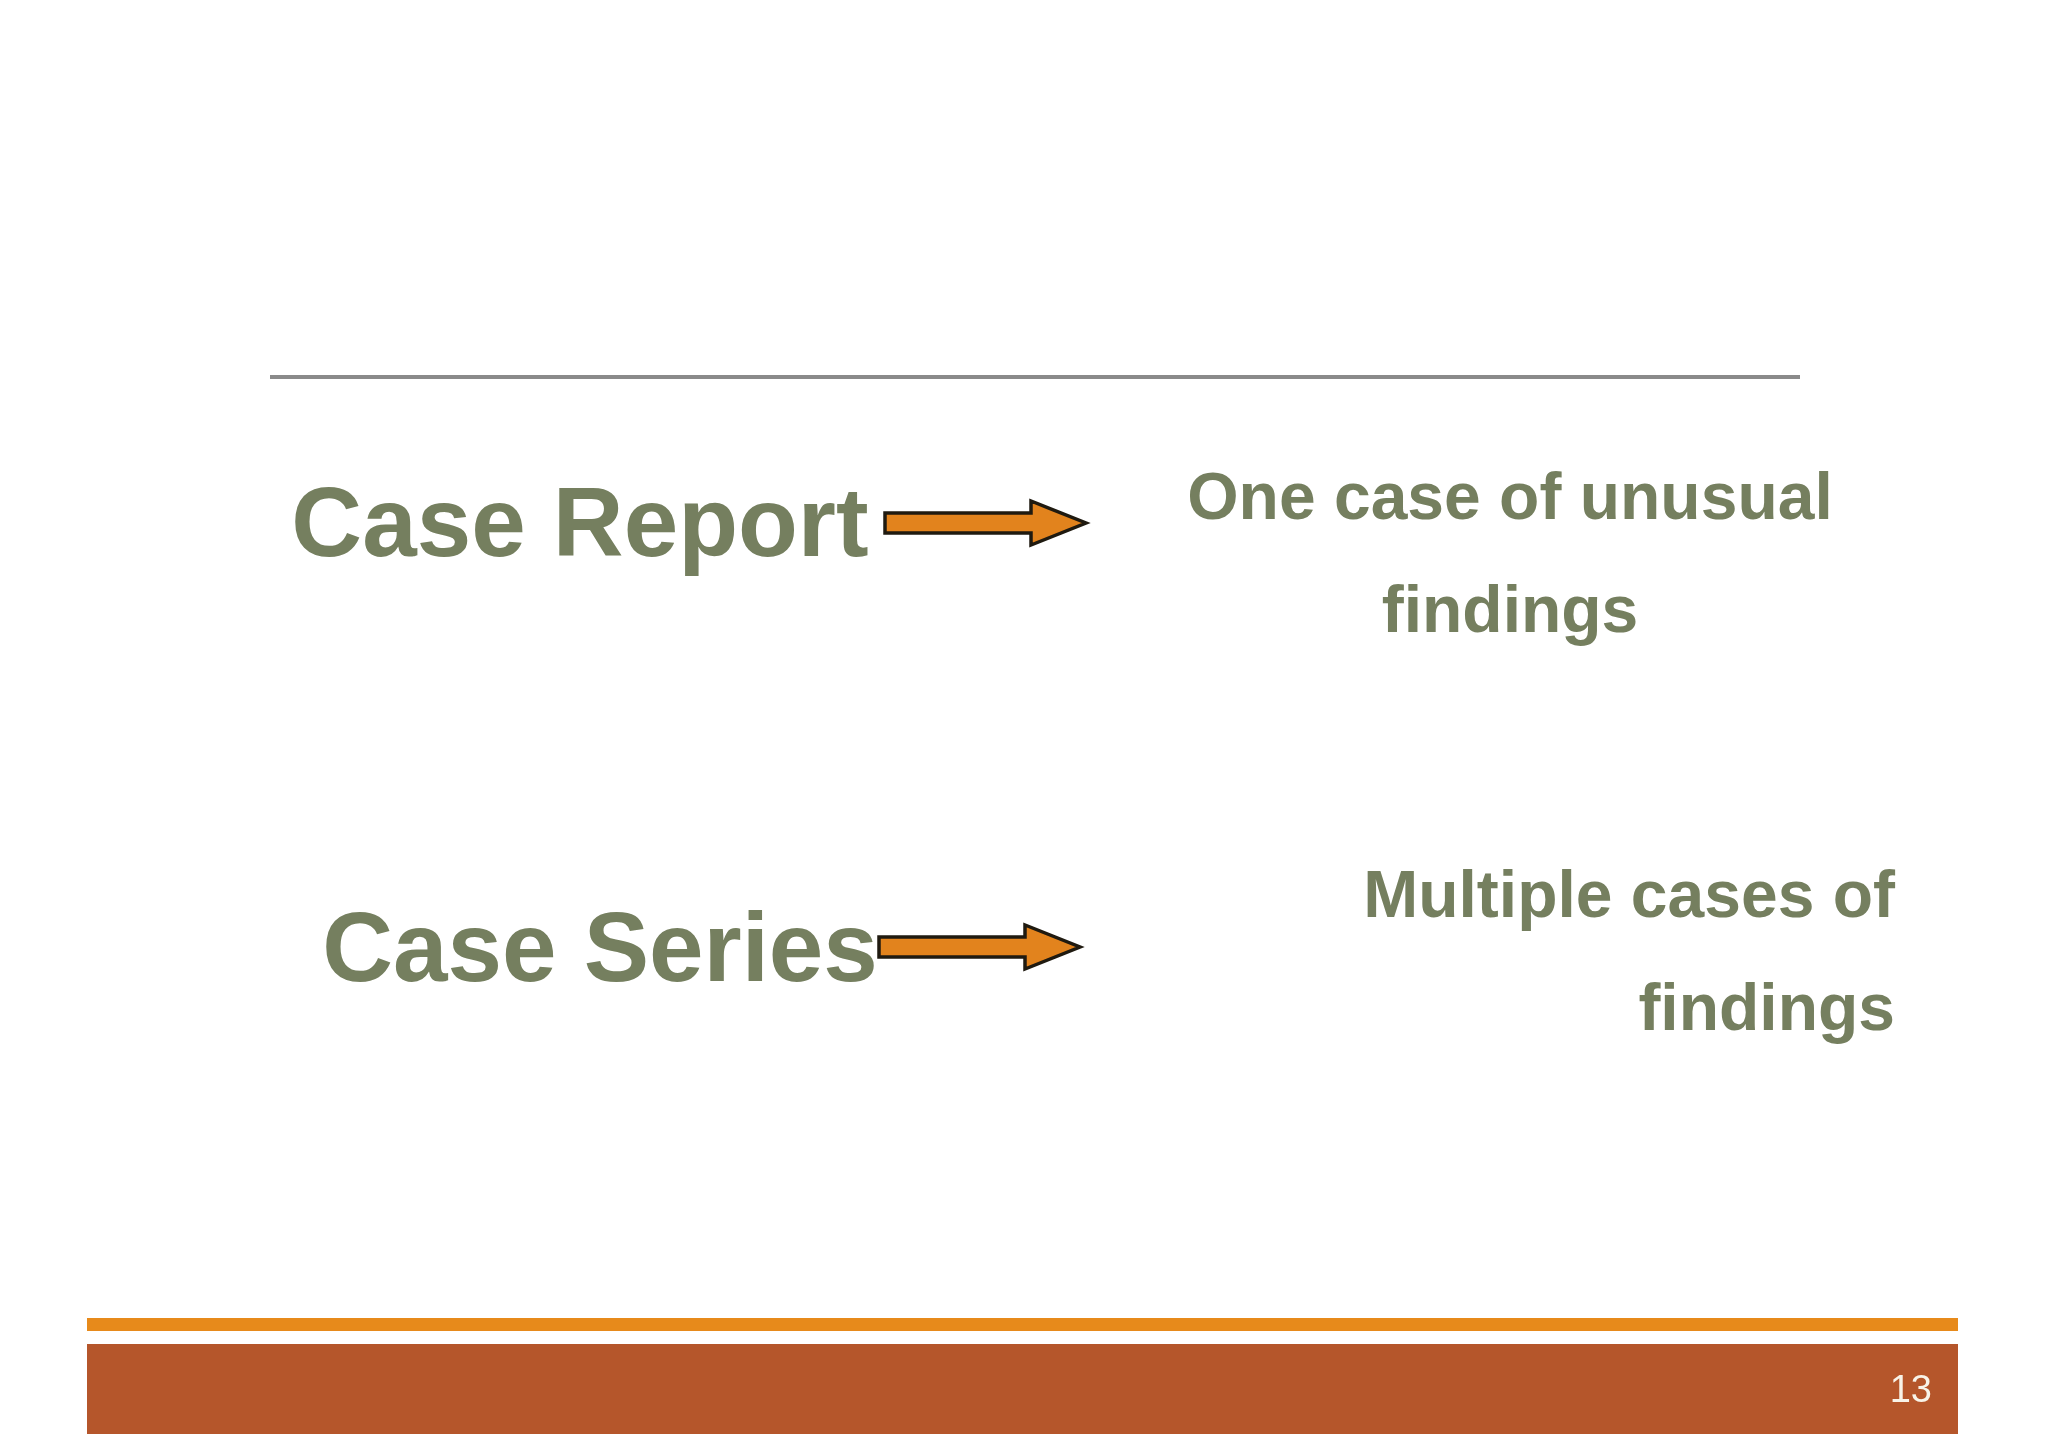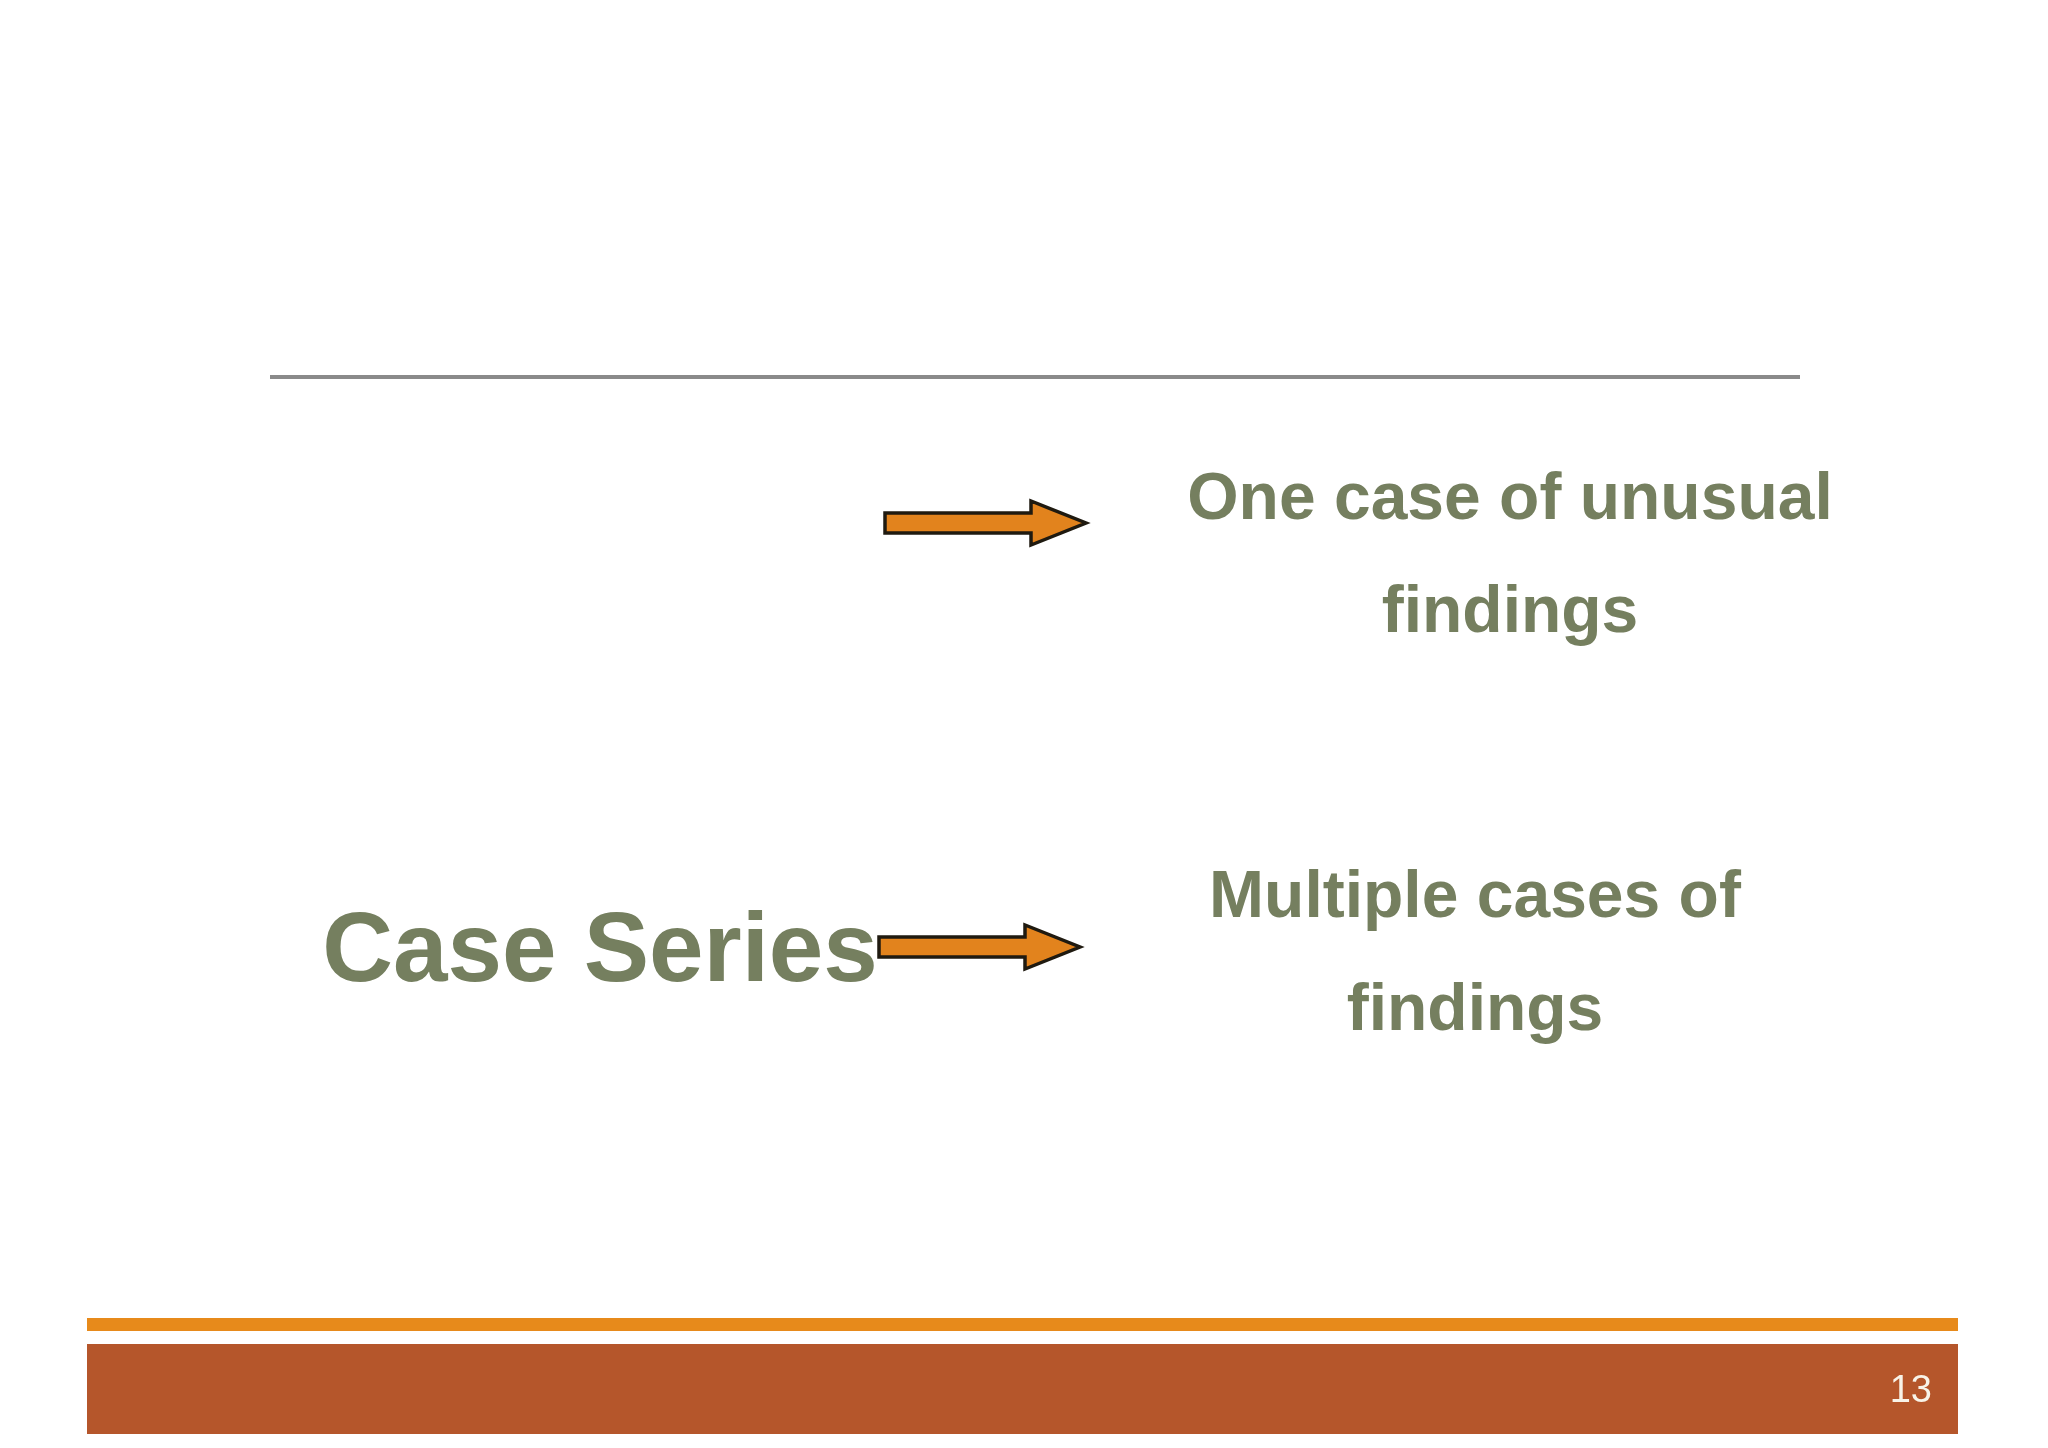--- a/index.html
+++ b/index.html
@@ -58,21 +58,21 @@
   .definition {
     position: absolute;
     font-weight: bold;
     font-size: 66px;
     line-height: 113px;
     color: var(--text-color);
     text-align: center;
     width: 840px;
   }
   .definition.row1 { left: 1090px; top: 440px; }
-  .definition.row2 { left: 1055px; top: 838px; }
+  .definition.row2 { left: 1055px; top: 838px; text-align: right; }
 
   .footer-strip {
     position: absolute;
     left: 87px; top: 1318px;
     width: 1871px; height: 13px;
     background: var(--footer-strip);
   }
   .footer-bar {
     position: absolute;
     left: 87px; top: 1336px;
@@ -89,20 +89,21 @@
     color: var(--page-number-color);
   }
 </style>
 </head>
 <body>
 
 <div class="slide">
 
   <div class="divider"></div>
 
+  <div class="term-label row1">Case Report</div>
 
   <div class="arrow row1">
     <svg viewBox="0 0 206 48" preserveAspectRatio="none" aria-hidden="true">
       <polygon class="arrow-shape" points="2,14 148,14 148,2 203,24 148,46 148,34 2,34"></polygon>
     </svg>
   </div>
 
   <div class="definition row1">
     <div>One case of unusual</div>
     <div>findings</div>

